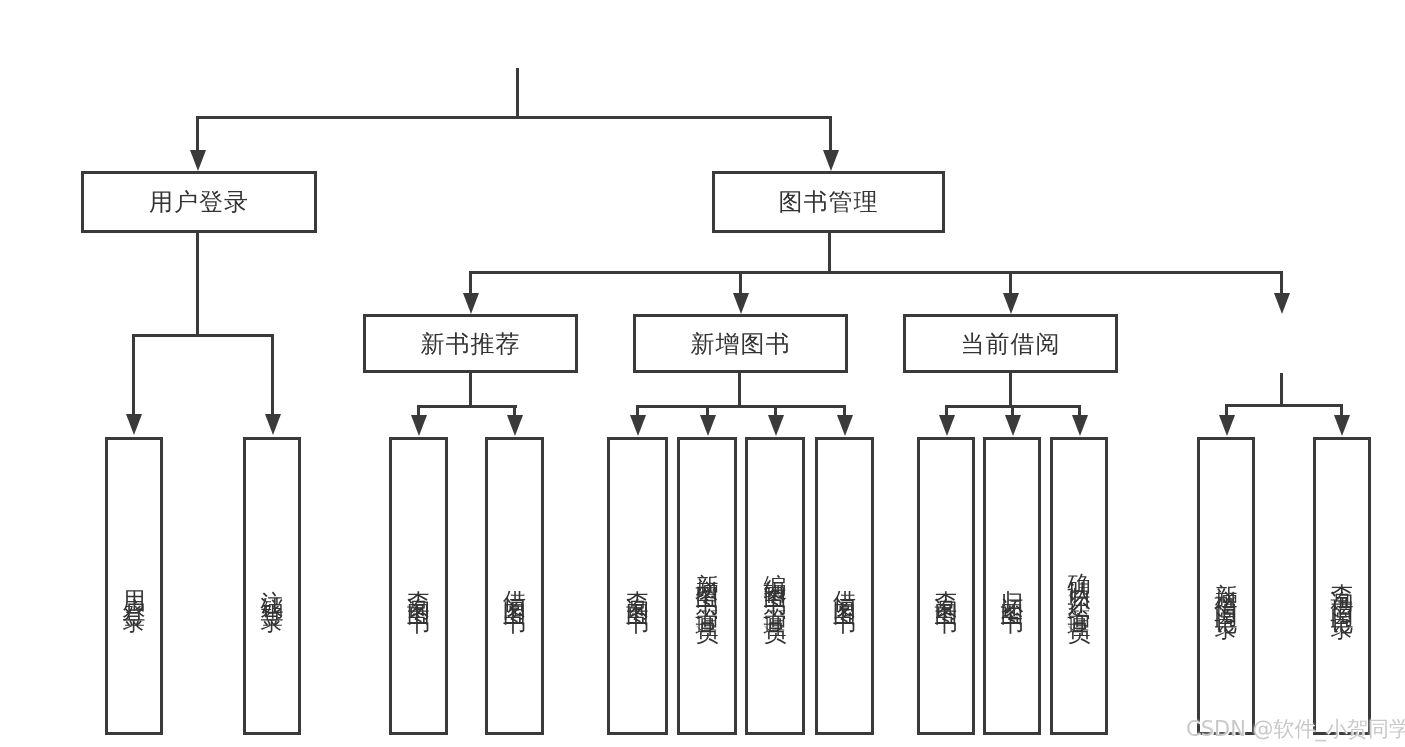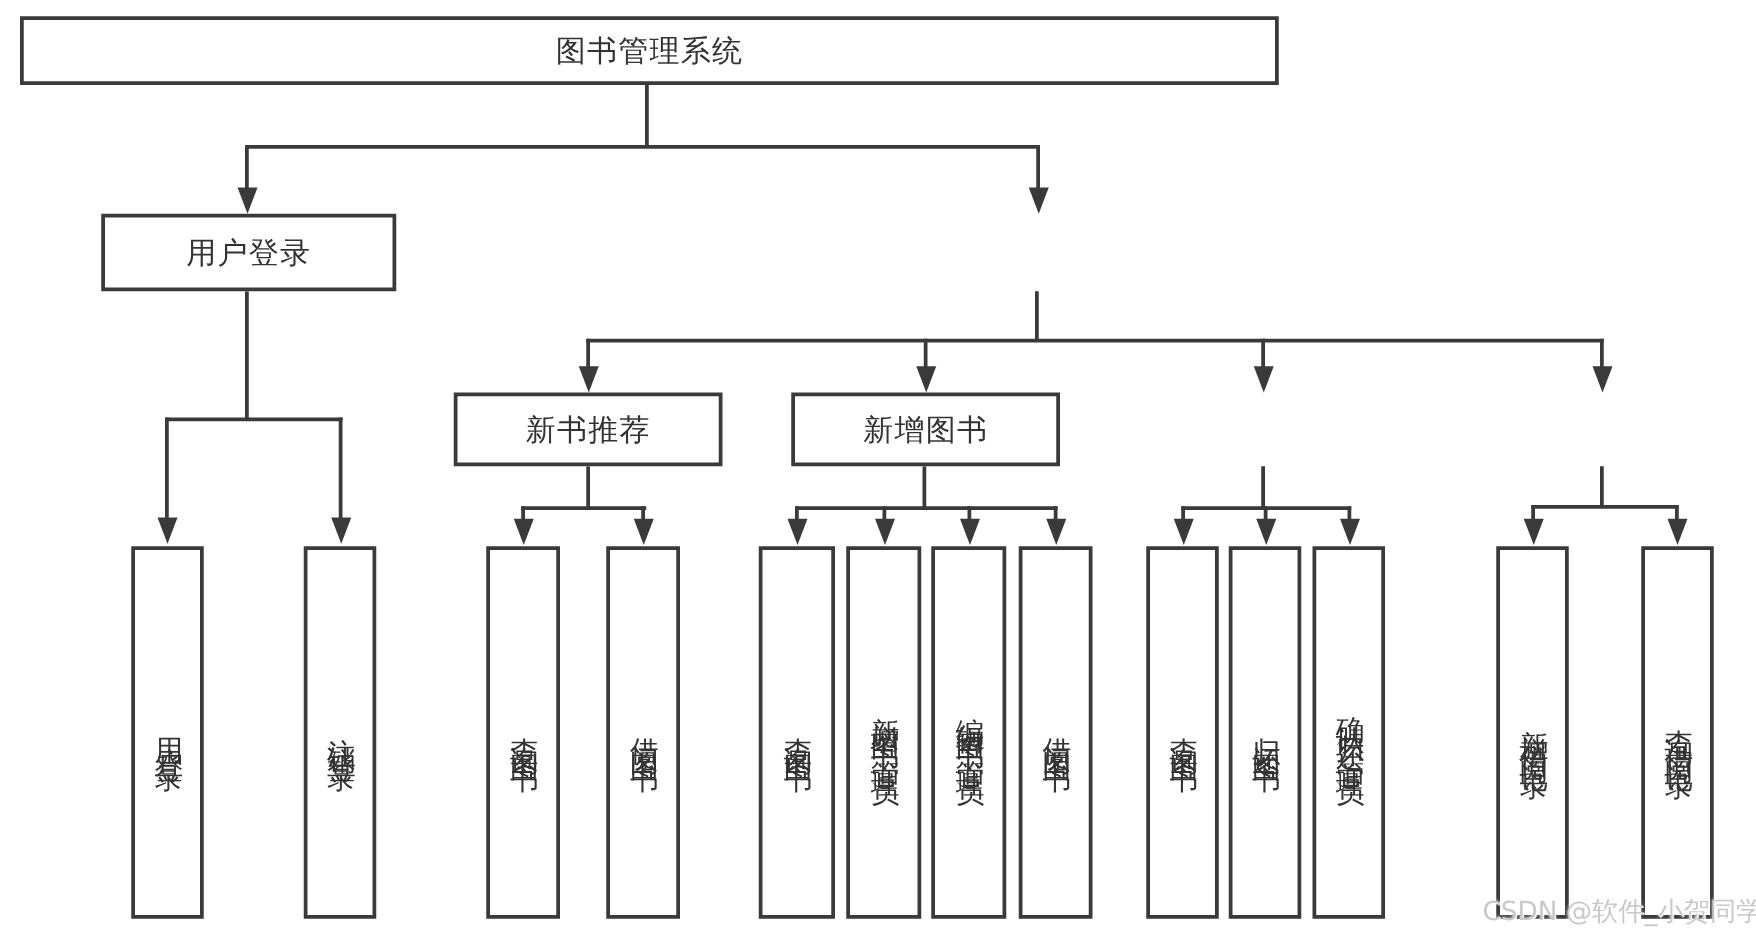--- a/index.html
+++ b/index.html
@@ -27,33 +27,36 @@
     position:absolute; left:1186px; top:715px; z-index:5;
     font-size:21px; color:#c9c9c9; white-space:nowrap;
     text-shadow:0 0 3px #ffffff, 1px 1px 0 #ffffff;
   }
 </style>
 </head>
 <body>
 
 <div class="canvas">
 
-  <div class="node h" style="left:16px;top:13px;width:1007px;height:55px">
-    <span>图书管理系统</span>
-  </div>
 
   <div class="node h" style="left:81px;top:171px;width:236px;height:62px">
     <span>用户登录</span>
+  </div>
+  <div class="node h" style="left:712px;top:171px;width:233px;height:62px">
+    <span>图书管理</span>
   </div>
 
   <div class="node h" style="left:363px;top:314px;width:215px;height:59px">
     <span>新书推荐</span>
   </div>
   <div class="node h" style="left:633px;top:314px;width:215px;height:59px">
     <span>新增图书</span>
+  </div>
+  <div class="node h" style="left:903px;top:314px;width:215px;height:59px">
+    <span>当前借阅</span>
   </div>
 
   <div class="node v" style="left:105px;top:437px;width:58px;height:298px">
     <span>用户登录</span>
   </div>
   <div class="node v" style="left:243px;top:437px;width:58px;height:298px">
     <span>注销登录</span>
   </div>
 
   <div class="node v" style="left:389px;top:437px;width:59px;height:298px">

